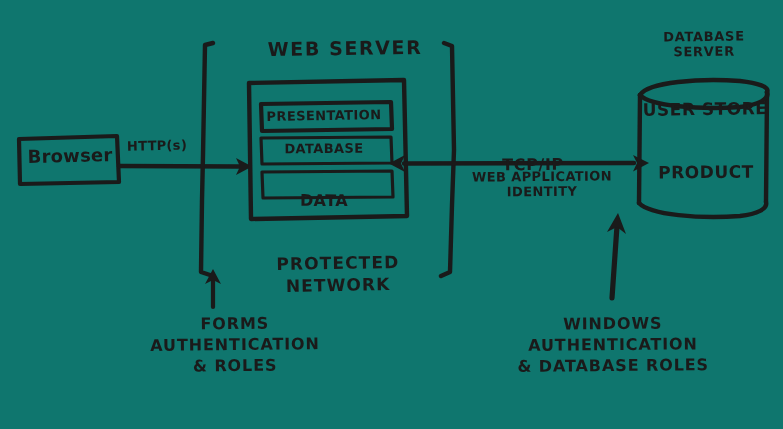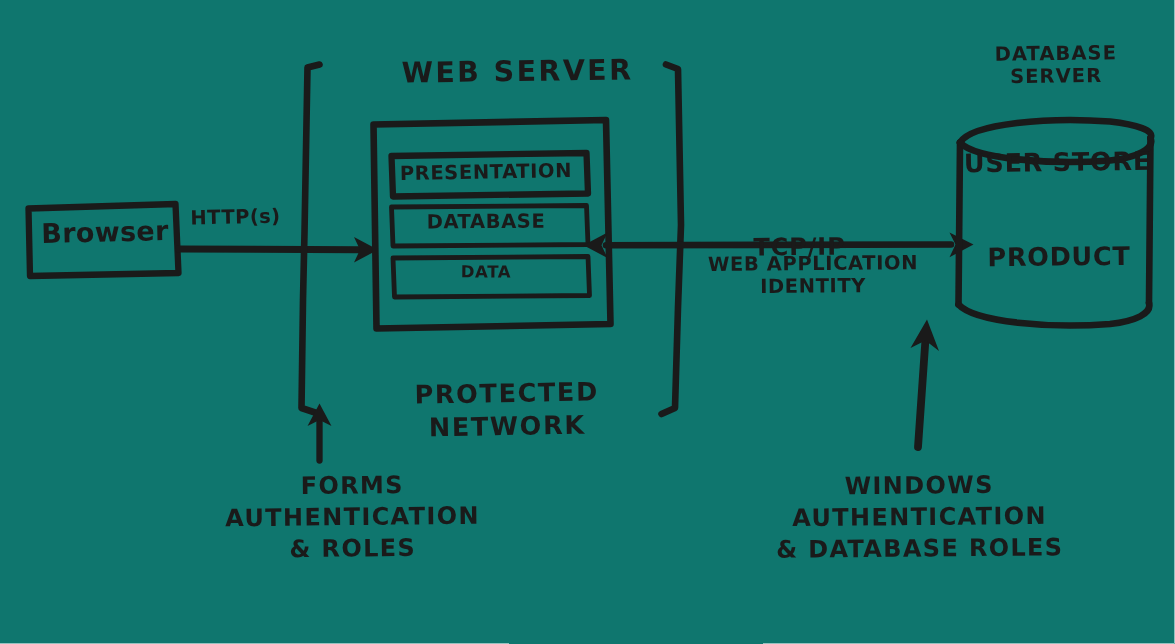--- a/index.html
+++ b/index.html
@@ -56,22 +56,22 @@
     left: 258px; top: 109px; width: 132px;
     font-size: 13px; letter-spacing: 0.4px;
     transform: rotate(-1deg);
   }
   .t-business {
     left: 258px; top: 142px; width: 132px;
     font-size: 13px; letter-spacing: 0.4px;
     transform: rotate(-0.4deg);
   }
   .t-data {
-    left: 258px; top: 176px; width: 132px;
-    font-size: 11px; letter-spacing: 0.4px;
+    left: 258px; top: 192px; width: 132px;
+    font-size: 16px; letter-spacing: 0.4px;
     transform: rotate(0.3deg);
   }
   .t-browser {
     left: 22px; top: 146px; width: 96px;
     font-size: 18px; letter-spacing: 0.2px;
     transform: rotate(-1.4deg);
   }
   .t-https {
     left: 120px; top: 139px; width: 74px;
     font-size: 13px; letter-spacing: 0.3px;

